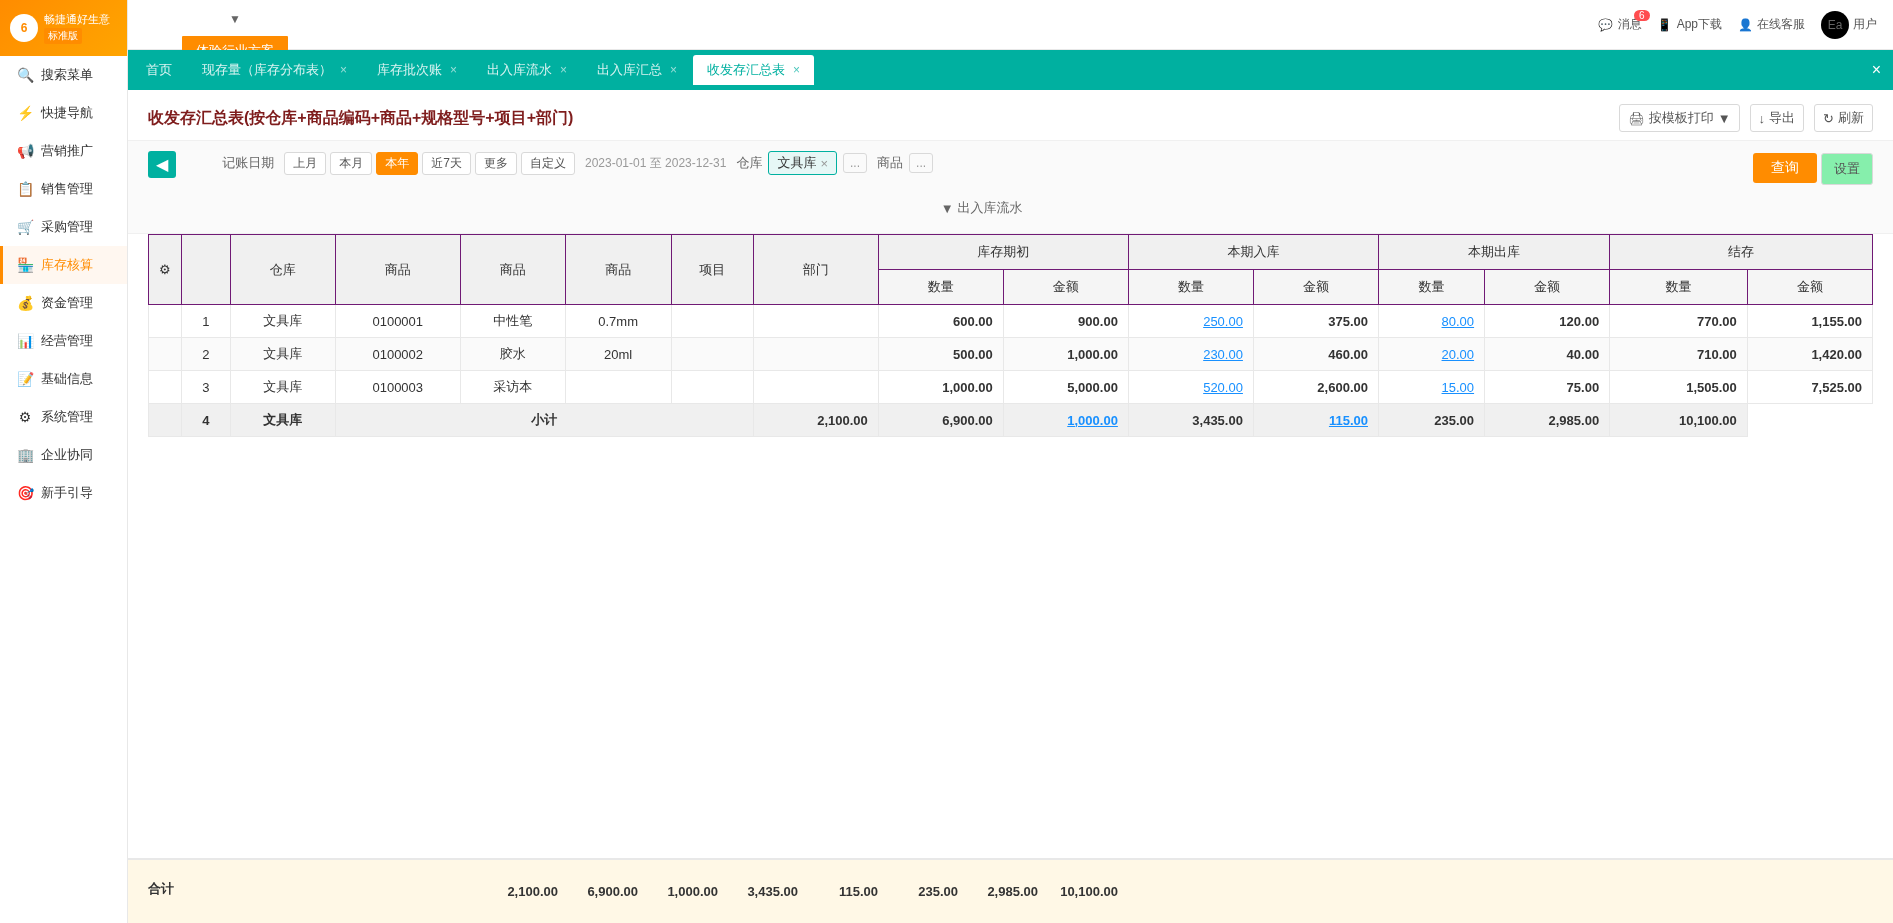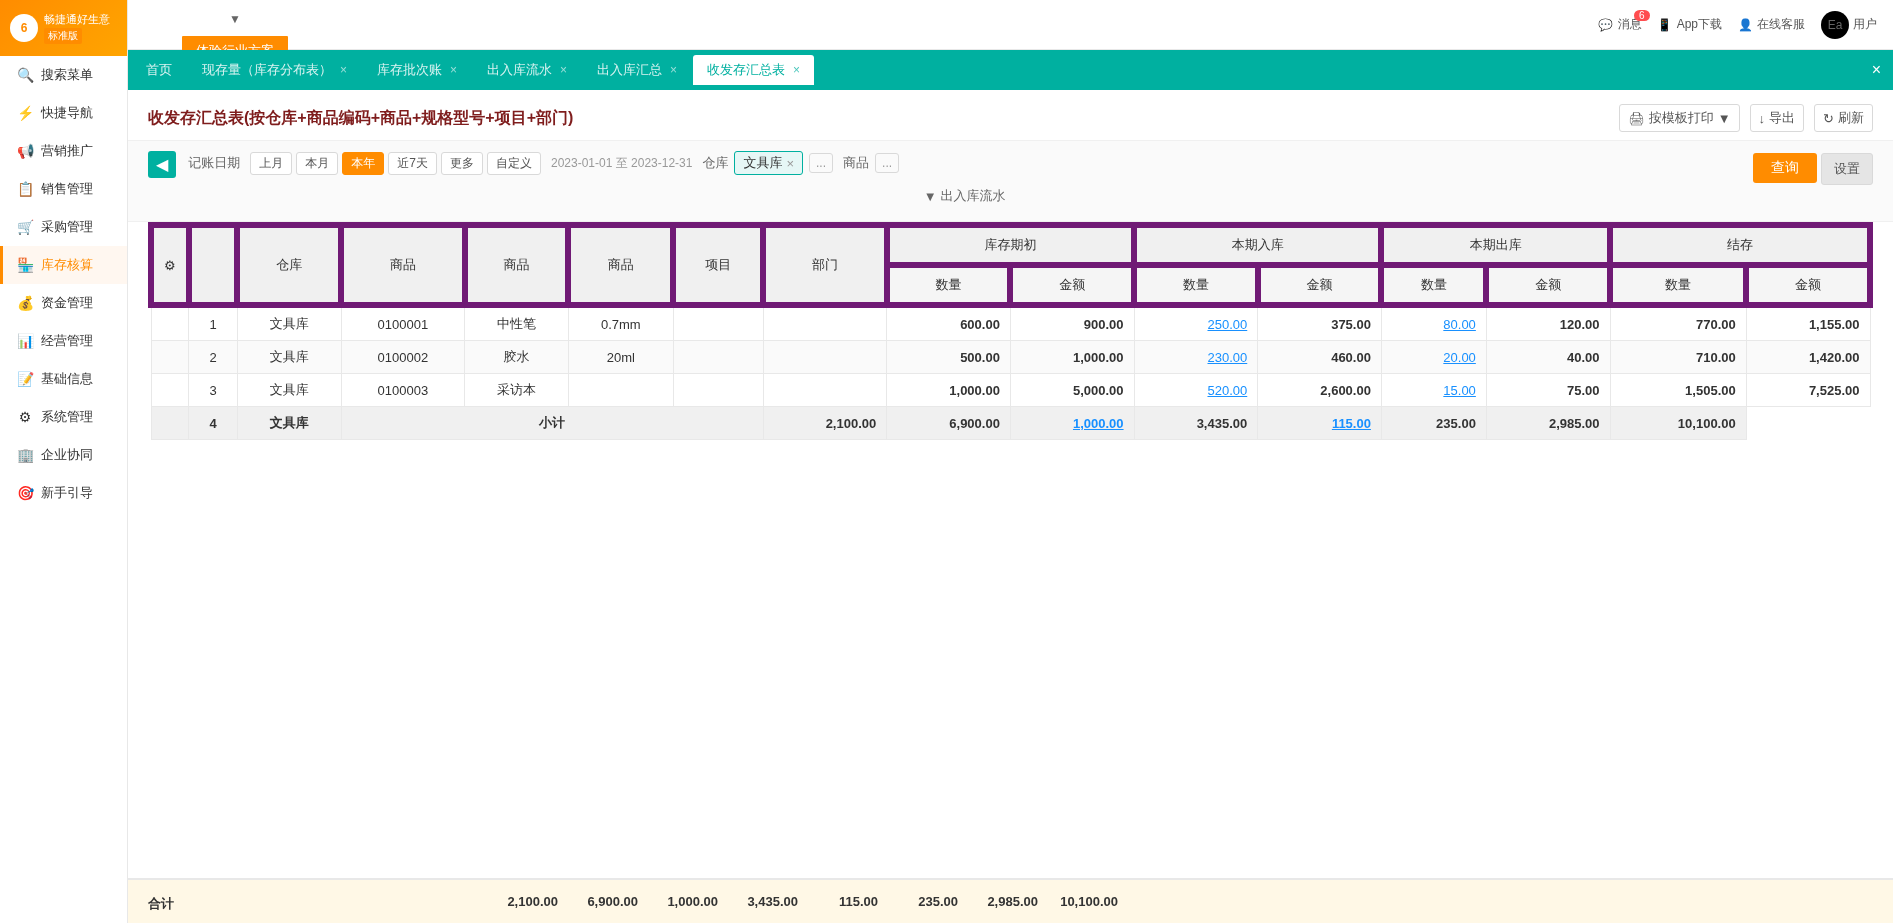--- a/index.html
+++ b/index.html
@@ -225,22 +225,23 @@
       padding: 4px 8px;
       cursor: pointer;
       border-radius: 3px;
       font-size: 16px;
       min-width: 28px;
       text-align: center;
     }
     .filter-row {
       display: flex;
       flex-direction: column;
-      gap: 6px;
+      gap: 18px;
       flex: 1;
+      margin-left: 34px;
     }
     .filter-line {
       display: flex;
       align-items: center;
       gap: 10px;
       flex-wrap: wrap;
     }
     .filter-label { color: #666; font-size: 13px; }
     .date-btns { display: flex; gap: 4px; }
     .date-btn {
@@ -294,21 +295,21 @@
       background: #ff8c00;
       color: #fff;
       border: none;
       padding: 6px 18px;
       border-radius: 3px;
       cursor: pointer;
       font-size: 14px;
       align-self: flex-start;
     }
     .settings-btn {
-      background: #e5e5e5;
+      background: #86efac;
       border: 1px solid #d9d9d9;
       padding: 6px 12px;
       border-radius: 3px;
       cursor: pointer;
       font-size: 13px;
       color: #555;
     }
 
     
     .table-container {
@@ -320,21 +321,21 @@
       width: 100%;
       border-collapse: collapse;
       font-size: 13px;
     }
     thead tr {
       background: #f5f5f5;
     }
     thead th {
       padding: 8px 10px;
       text-align: center;
-      border: 6px solid #701a75;
+      border: 1px solid #701a75;
       color: #333;
       font-weight: 500;
       white-space: nowrap;
     }
     tbody tr:nth-child(even) { background: #fafafa; }
     tbody td {
       padding: 7px 10px;
       border: 1px solid #e8e8e8;
       text-align: center;
       color: #333;
@@ -349,23 +350,23 @@
     .subtotal-row {
       font-weight: bold;
       background: #f0f0f0 !important;
     }
     .subtotal-row td { background: #f0f0f0; }
 
     
     .table-footer {
       background: #fff8e6;
       border-top: 2px solid #e8e8e8;
-      padding: 10px 20px;
-      display: flex;
-      align-items: flex-end;
+      padding: 20px 20px;
+      display: flex;
+      align-items: flex-start;
       gap: 0;
       flex-shrink: 0;
     }
     .footer-label {
       min-width: 200px;
       font-size: 13px;
       color: #333;
       font-weight: bold;
     }
     .footer-numbers {

